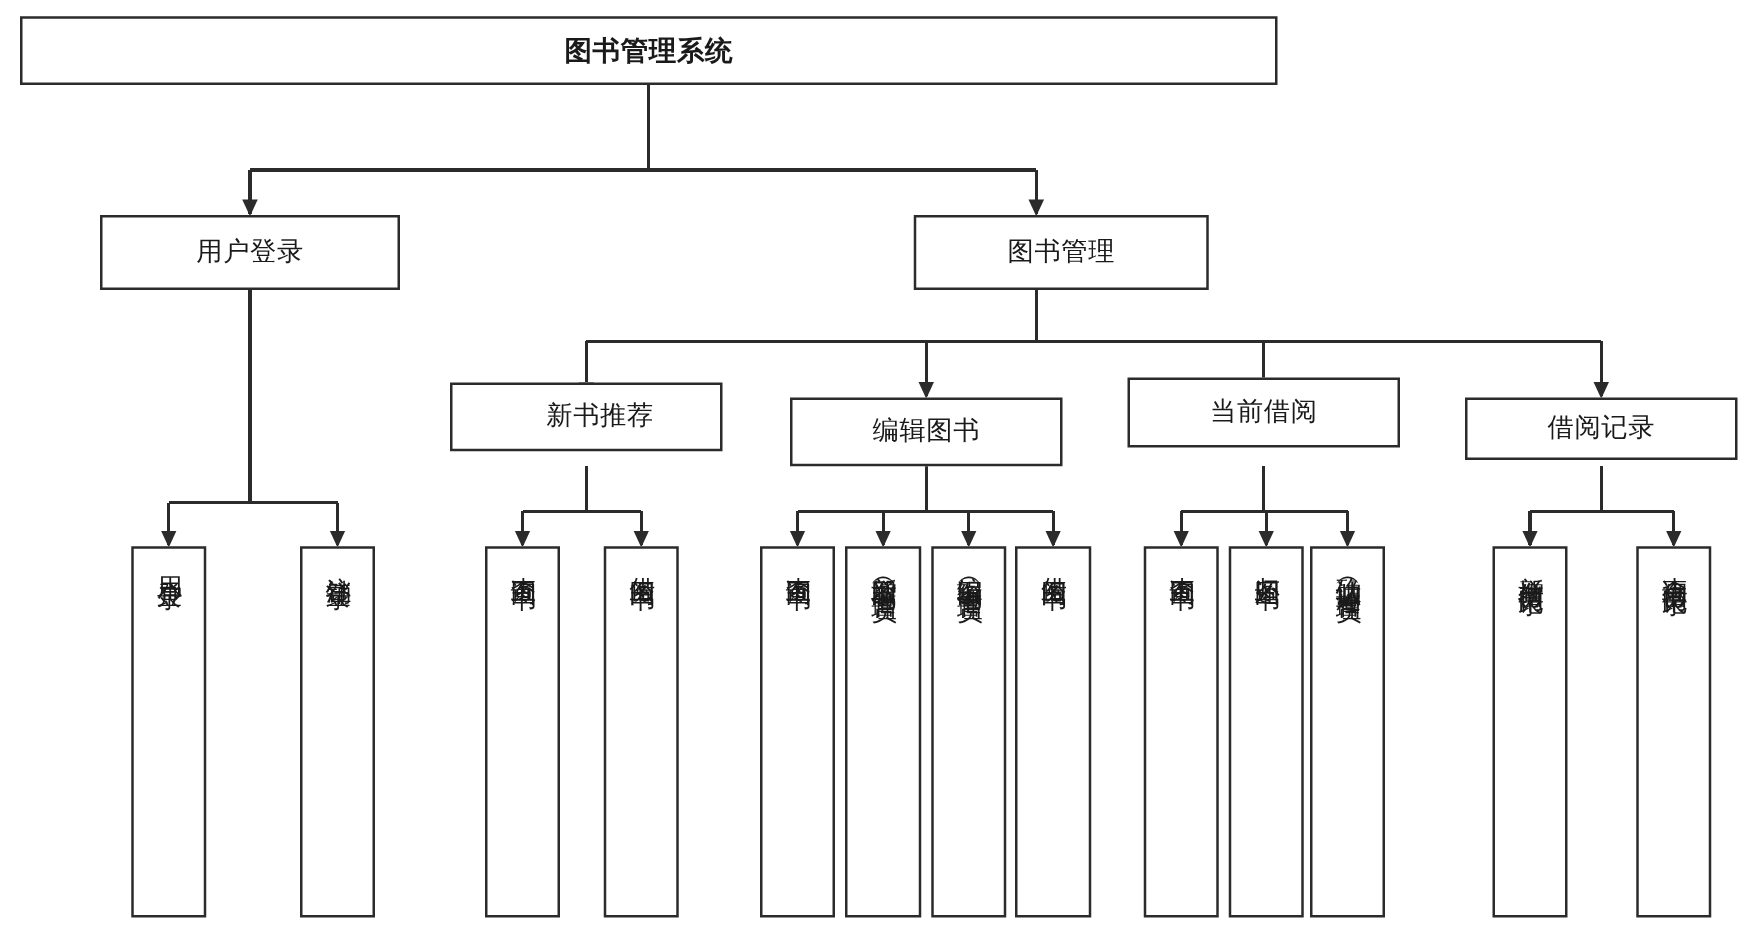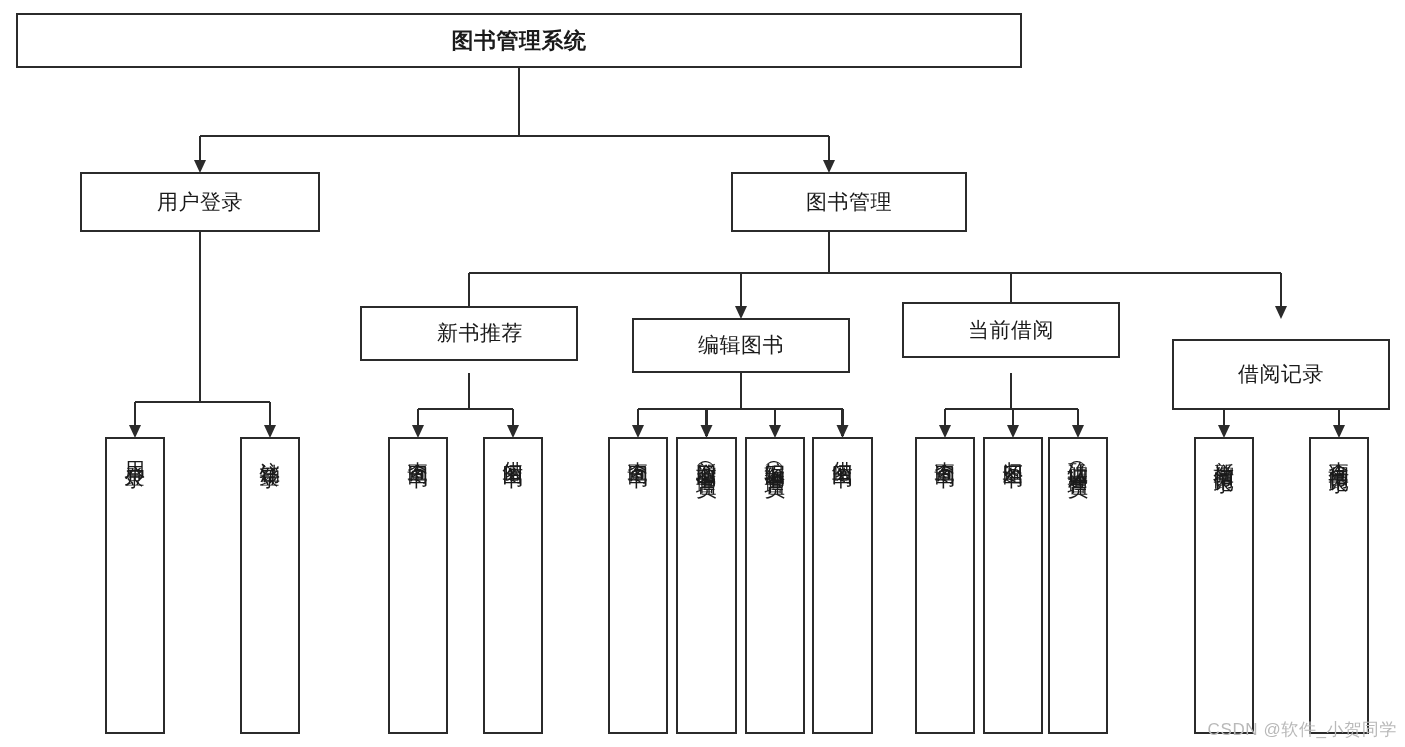--- a/index.html
+++ b/index.html
@@ -130,21 +130,21 @@
       </div>
       <div class="node horiz" style="left: 360px; top: 306px; width: 218px; height: 55px; border-color: rgb(43, 43, 43); background: rgb(255, 255, 255); color: rgb(26, 26, 26); padding-left: 22px;">
         <span class="lbl">新书推荐</span>
       </div>
       <div class="node horiz" style="left: 632px; top: 318px; width: 218px; height: 55px; border-color: rgb(43, 43, 43); background: rgb(255, 255, 255); color: rgb(26, 26, 26);">
         <span class="lbl">编辑图书</span>
       </div>
       <div class="node horiz" style="left: 902px; top: 302px; width: 218px; height: 56px; border-color: rgb(43, 43, 43); background: rgb(255, 255, 255); color: rgb(26, 26, 26);">
         <span class="lbl">当前借阅</span>
       </div>
-      <div class="node horiz" style="left: 1172px; top: 318px; width: 218px; height: 71px; border-color: rgb(43, 43, 43); background: rgb(255, 255, 255); color: rgb(26, 26, 26); margin-top: 21px;">
+      <div class="node horiz" style="left: 1172px; top: 318px; width: 218px; height: 50px; border-color: rgb(43, 43, 43); background: rgb(255, 255, 255); color: rgb(26, 26, 26);">
         <span class="lbl">借阅记录</span>
       </div>
       <div class="node vert" style="left: 105px; top: 437px; width: 60px; height: 297px; border-color: rgb(43, 43, 43); background: rgb(255, 255, 255); color: rgb(26, 26, 26);">
         <span class="lbl">用户登录</span>
       </div>
       <div class="node vert" style="left: 240px; top: 437px; width: 60px; height: 297px; border-color: rgb(43, 43, 43); background: rgb(255, 255, 255); color: rgb(26, 26, 26);">
         <span class="lbl">注销登录</span>
       </div>
       <div class="node vert" style="left: 388px; top: 437px; width: 60px; height: 297px; border-color: rgb(43, 43, 43); background: rgb(255, 255, 255); color: rgb(26, 26, 26);">
         <span class="lbl">查询图书</span>
@@ -173,14 +173,13 @@
       <div class="node vert" style="left: 1048px; top: 437px; width: 60px; height: 297px; border-color: rgb(43, 43, 43); background: rgb(255, 255, 255); color: rgb(26, 26, 26);">
         <span class="lbl">确认归还（管理员）</span>
       </div>
       <div class="node vert" style="left: 1194px; top: 437px; width: 60px; height: 297px; border-color: rgb(43, 43, 43); background: rgb(255, 255, 255); color: rgb(26, 26, 26);">
         <span class="lbl">新增借阅记录</span>
       </div>
       <div class="node vert" style="left: 1309px; top: 437px; width: 60px; height: 297px; border-color: rgb(43, 43, 43); background: rgb(255, 255, 255); color: rgb(26, 26, 26);">
         <span class="lbl">查询借阅记录</span>
       </div>
     </div>
-  <div id="watermark">CSDN @软件_小贺同学</div>
 </div>
 
 </body></html>

